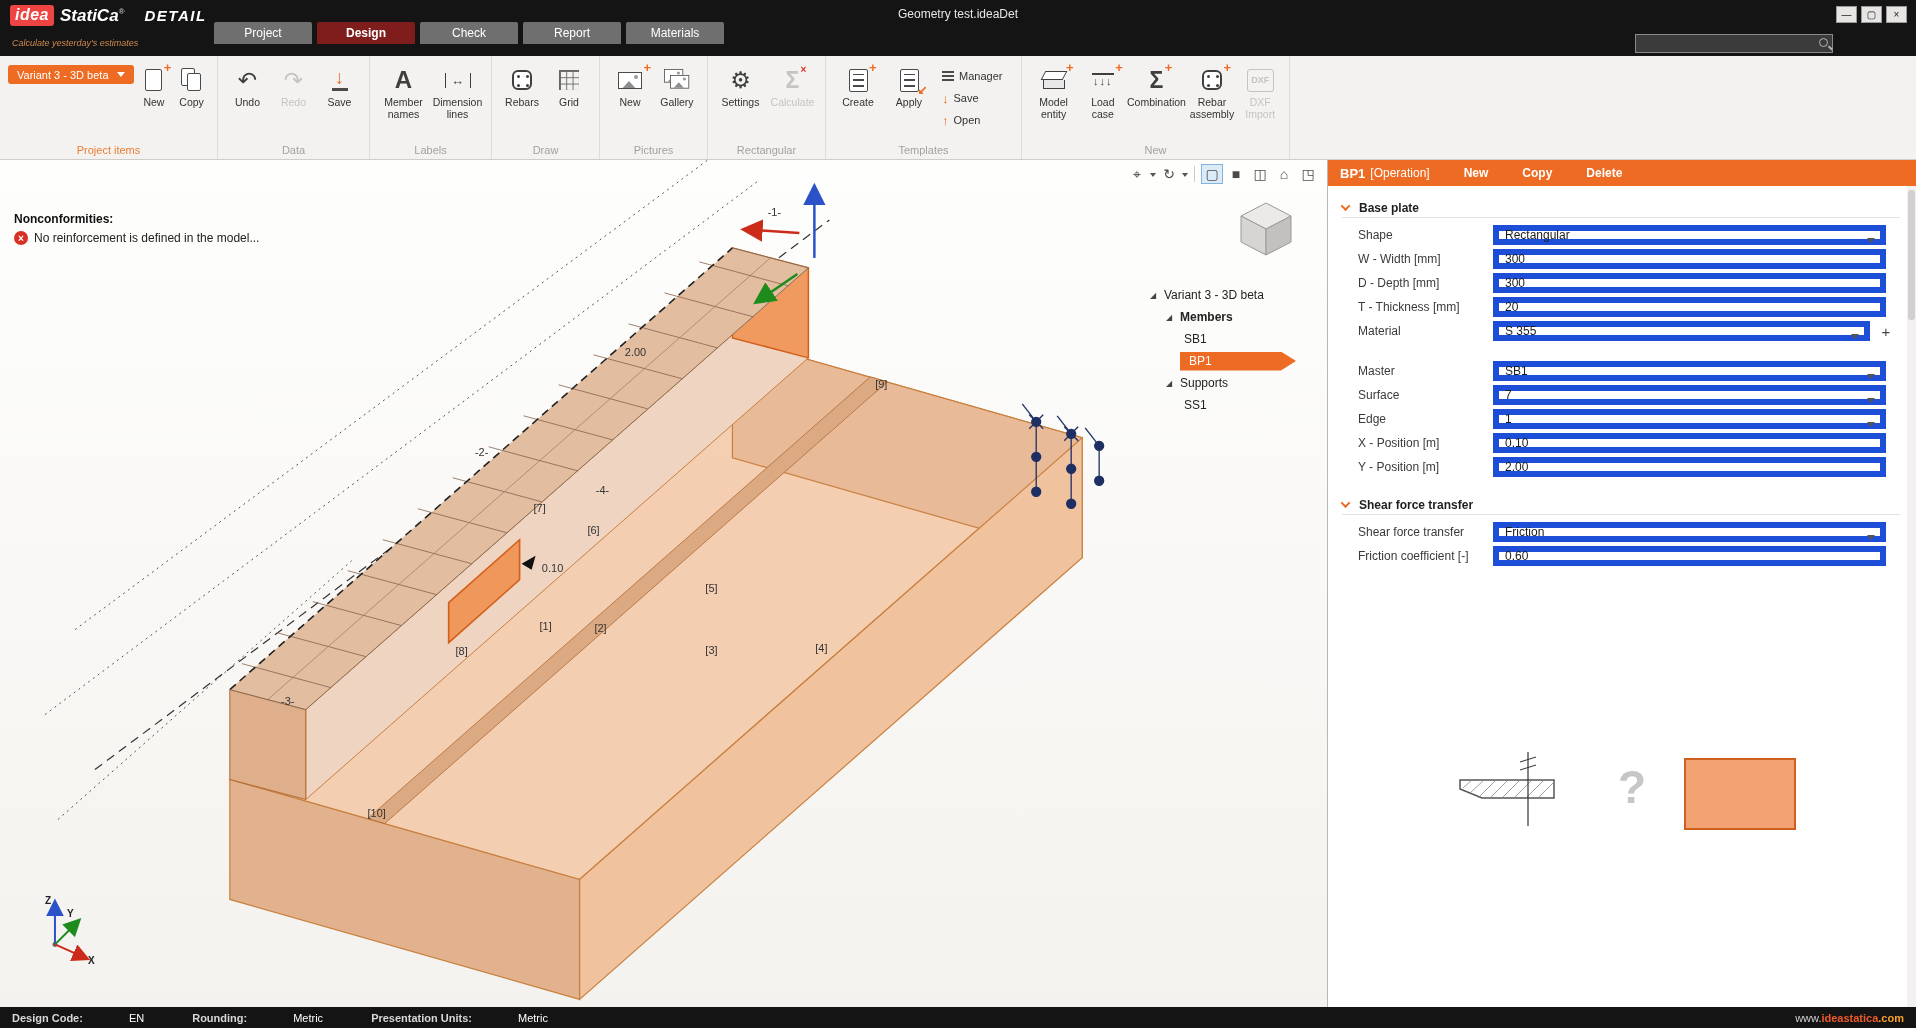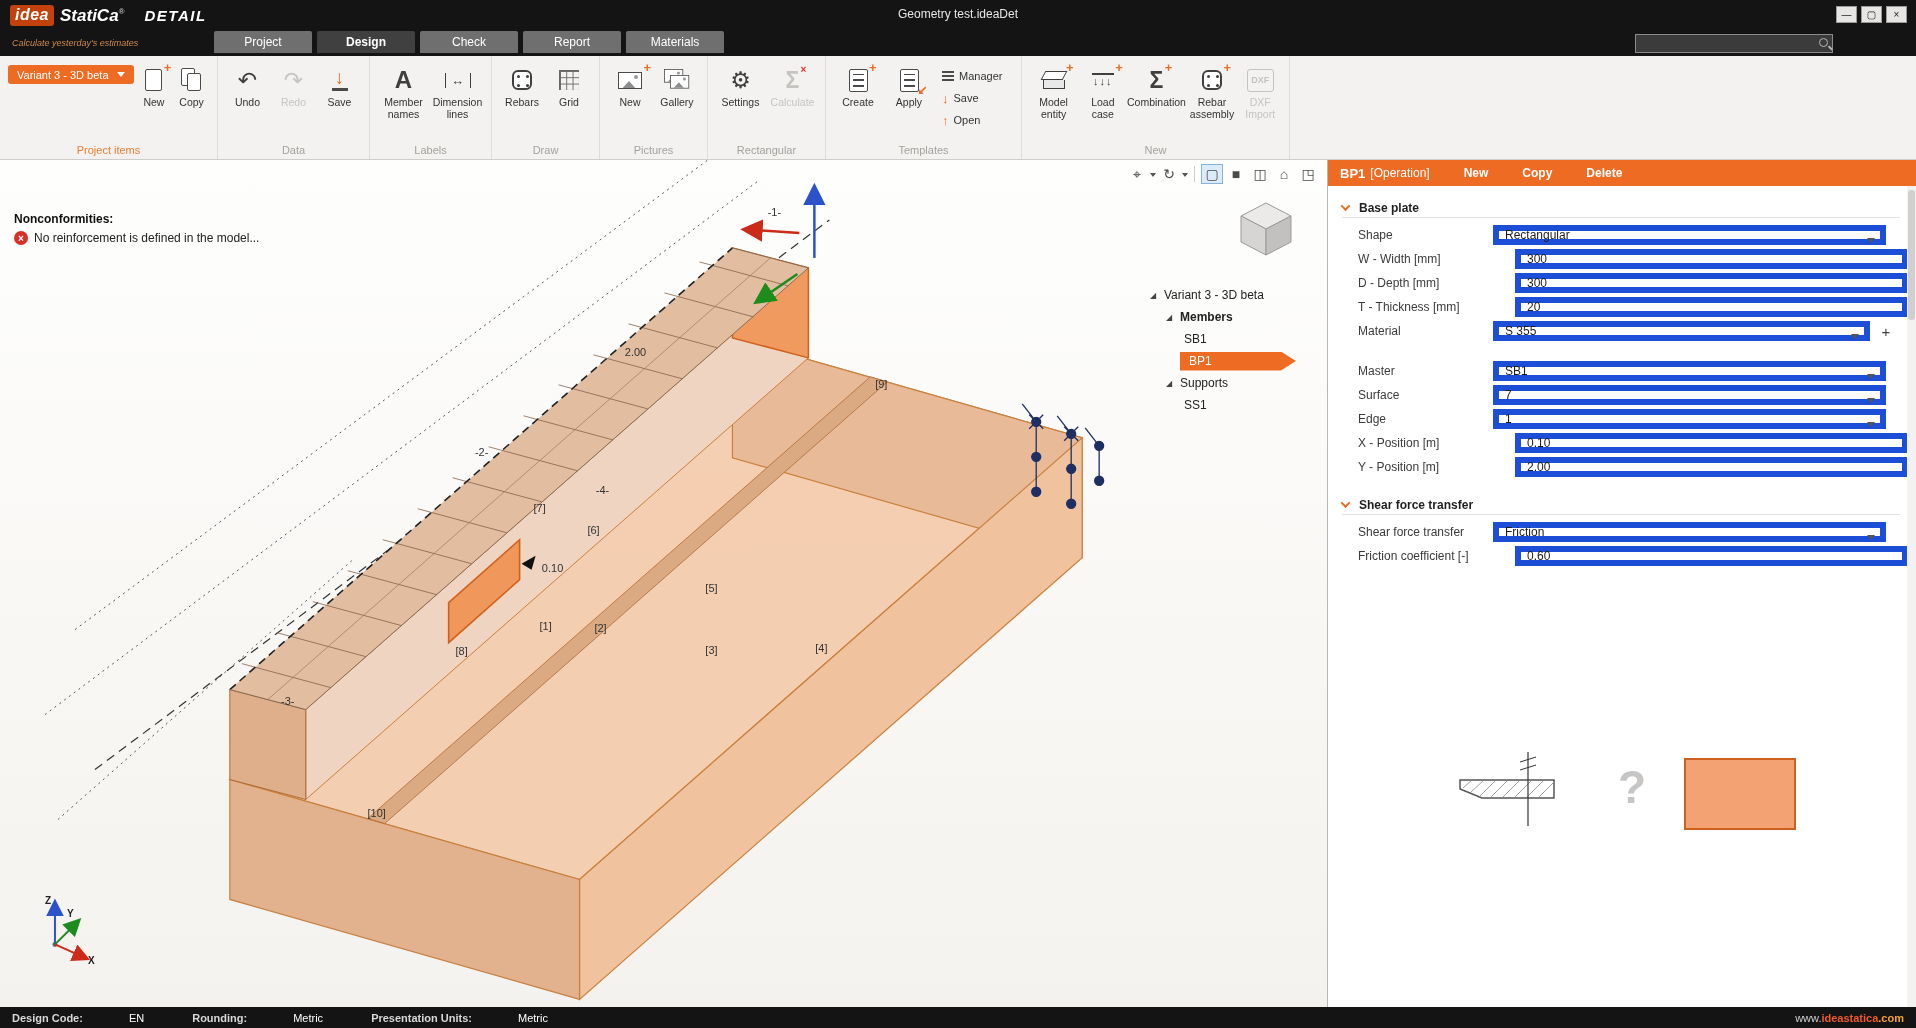--- a/index.html
+++ b/index.html
@@ -2,31 +2,31 @@
 <html><head>
 <meta charset="utf-8">
 <style>
   * { box-sizing: border-box; margin: 0; padding: 0; }
   html,body { width:1916px; height:1028px; }
   body { position:relative; font-family:"Liberation Sans", sans-serif; background:#fff; overflow:hidden; }
 
   
   .header { position:absolute; top:0; left:0; width:1916px; height:56px; background:#141414; }
   .logo-row { position:absolute; top:5px; left:10px; display:flex; align-items:center; gap:6px; }
-  .logo-idea { background:#c2410c; color:#fff; font-weight:bold; font-style:italic; font-size:16px; padding:1px 5px 2px; border-radius:3px; letter-spacing:.5px; }
+  .logo-idea { background:#ef4444; color:#fff; font-weight:bold; font-style:italic; font-size:16px; padding:1px 5px 2px; border-radius:3px; letter-spacing:.5px; }
   .logo-statica { color:#fff; font-weight:bold; font-style:italic; font-size:17px;text-align:right; }
   .logo-reg { color:#bbb; font-size:8px; vertical-align:super; }
   .product { color:#fff; font-weight:bold; font-style:italic; font-size:15px; letter-spacing:1.5px; margin-left:14px; }
   .tagline { position:absolute; top:38px; left:12px; color:#cf8a4e; font-size:9px; font-style:italic; }
   .win-title { position:absolute; top:7px; left:50%; transform:translateX(-50%); color:#e6e6e6; font-size:12px; }
   .win-controls { position:absolute; top:6px; right:9px; display:flex; gap:4px; }
   .win-btn { width:21px; height:17px; background:#e8e6e4; color:#222; font-size:10px; display:flex; align-items:center; justify-content:center; border:1px solid #9a9a9a; cursor:pointer; }
-  .tabs { position:absolute; bottom:3px; left:214px; display:flex; gap:5px;border-radius:11px; }
+  .tabs { position:absolute; bottom:12px; left:214px; display:flex; gap:5px;border-radius:11px; }
   .tab { height:22px; width:98px; background:#6f6f6f; color:#fff; font-size:12px; display:flex; align-items:center; justify-content:center; border-radius:2px 2px 0 0; cursor:pointer; }
-  .tab.active { background:#404040; font-weight:bold; }
+  .tab.active { background:#7f1d1d; font-weight:bold; }
   .search-wrap { position:absolute; bottom:3px; right:83px; width:198px; height:19px; background:#3b3b3b; border:1px solid #8a8a8a; }
   .search-input { position:absolute; inset:0; background:transparent; border:none; color:#ddd; font-size:11px; padding:0 20px 0 6px; outline:none; }
   .mag { position:absolute; right:4px; top:3px; width:9px; height:9px; border:1.5px solid #b5b5b5; border-radius:50%; }
   .mag::after { content:""; position:absolute; left:8px; top:8px; width:5px; height:1.5px; background:#b5b5b5; transform:rotate(45deg); }
 
   
   .ribbon { position:absolute; top:56px; left:0; width:1916px; height:104px; background:#f3f2f1; border-bottom:1px solid #cfcdca; display:flex; }
   .rgroup { position:relative; border-right:1px solid #dedcd9; padding:4px 8px 18px; display:flex; gap:3px; align-items:flex-start; }
   .rgroup-label { position:absolute; bottom:3px; left:0; right:0; text-align:center; font-size:11px; color:#a5a19d; }
   .rgroup-label.accent { color:#e87e33; }
@@ -94,21 +94,21 @@
   .phead { height:26px; background:#ee6b23; color:#fff; display:flex; align-items:center; padding:0 14px 0 12px; }
   .ph-title { font-size:13px; font-weight:bold; }
   .ph-sub { font-size:12px; margin-left:5px; }
   .ph-btn { font-size:12px; font-weight:bold; margin-left:34px; cursor:pointer; }
   .ph-btn:first-of-type { margin-left:auto; }
   .psec { margin-top:12px; }
   .psec-h { display:flex; align-items:center; gap:10px; height:20px; margin:0 16px 5px 14px; border-bottom:1px solid #e4e2e0; font-size:12px; font-weight:bold; color:#1f1f1f; }
   .chev { width:7px; height:7px; border-right:2px solid #ee6b23; border-bottom:2px solid #ee6b23; transform:rotate(45deg) translate(-1px,-1px); }
   .prow { position:relative; height:24px; display:flex; align-items:center; padding-left:30px; font-size:12px; color:#3a3a3a; }
   .ctrl { position:absolute; left:165px; top:2px; width:393px; height:20px; border:6px solid #1d4ed8; background:#fff; display:flex; align-items:center; padding:0 20px 0 6px; font-size:12px; color:#1c1c1c; cursor:pointer; }
-  .ctrl.input { cursor:text; padding-right:16px;margin-left:22px; }
+  .ctrl.input { cursor:text; padding-right:16px; }
   .ctrl.mat { width:377px; }
   .dd { position:absolute; right:5px; top:7px; width:0; height:0; border:4px solid transparent; border-top:5px solid #555; }
   .mat-add { position:absolute; left:549px; top:2px; width:18px; height:20px; display:flex; align-items:center; justify-content:center; font-size:15px; color:#444; cursor:pointer; }
   .illus { position:absolute; left:0; top:588px; width:588px; height:130px; }
   .illus-q { position:absolute; left:290px; top:12px; font-size:46px; font-weight:bold; color:#c8c6c4; }
   .illus-rect { position:absolute; left:356px; top:10px; width:112px; height:72px; background:#f2a273; border:2px solid #cf5f1d; }
   .pscroll { position:absolute; right:0; top:26px; bottom:0; width:9px; background:#f3f2f1; }
   .pthumb { position:absolute; top:4px; left:1px; width:7px; height:130px; background:#d2d0ce; border-radius:3px; cursor:pointer; }
 
   

